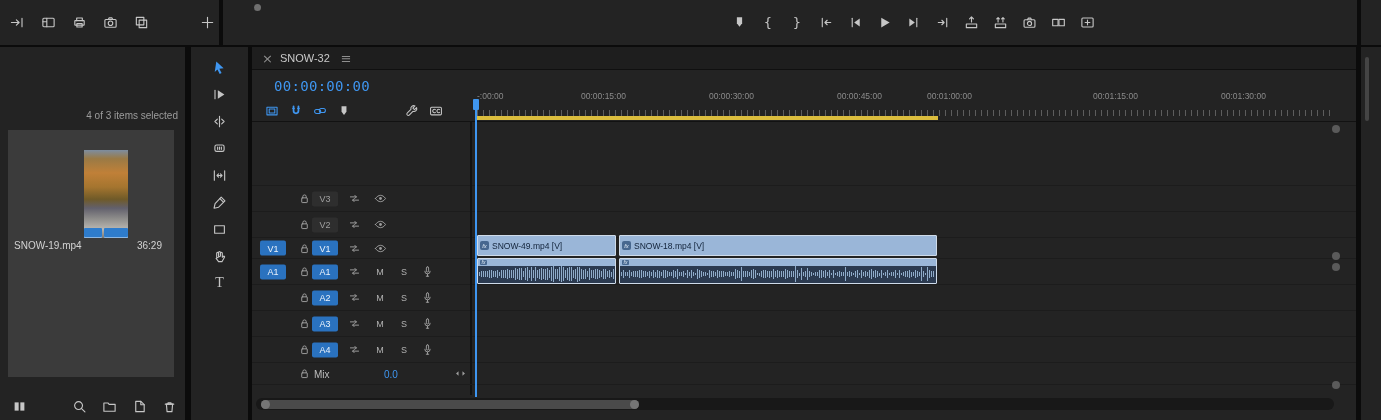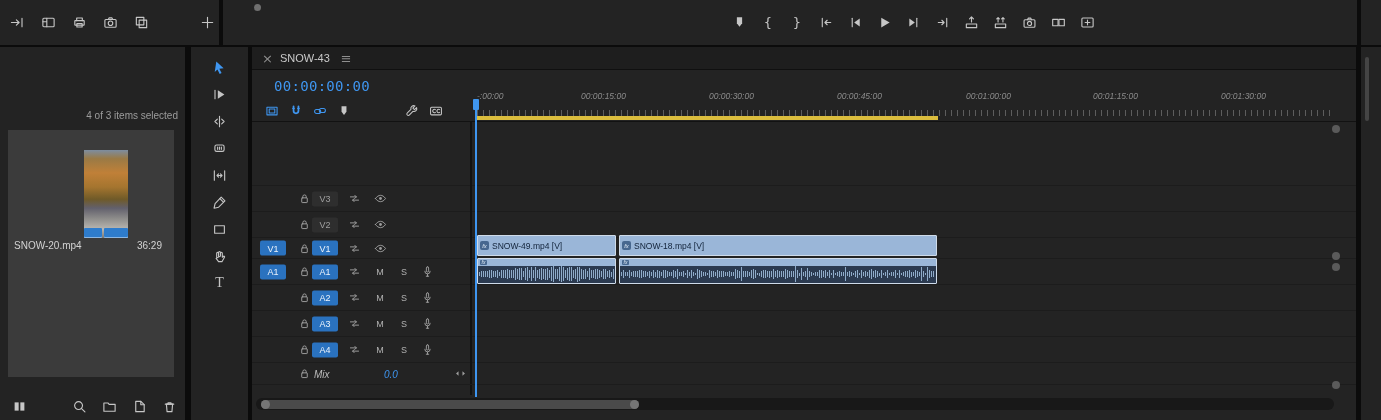--- a/index.html
+++ b/index.html
@@ -49,21 +49,21 @@
   .tab-close,.tab-menu{color:#8f8f8f;display:inline-flex;align-items:center;}
   .tab-menu{margin-left:4px;}
   .tl-timecode{position:absolute;left:22px;top:31px;font-family:"DejaVu Sans Mono",monospace;
     font-size:14px;color:#3f96f0;letter-spacing:.3px;}
   .tl-toolbar{position:absolute;left:12px;top:56px;display:flex;gap:8px;color:#aeaeae;}
   .tl-toolbar .icon{width:16px;height:16px;}
   .tl-toolbar .icon svg{width:14px;height:14px;}
   .tl-toolbar .on{color:#3f96f0;}
   .gap-left{margin-left:44px;}
   .tl-ruler{position:absolute;left:0;top:0;width:100%;height:74px;}
-  .ruler-label{position:absolute;top:44px;font-size:8.5px;color:#8b8b8b;white-space:nowrap;font-style:italic;}
+  .ruler-label{position:absolute;top:44px;font-size:8.5px;color:#8b8b8b;white-space:nowrap;}
   .tick-strip{position:absolute;left:225px;right:22px;top:63px;height:6px;
     background:repeating-linear-gradient(90deg,#5d5d5d 0 1px,transparent 1px 6px);}
   .workarea{position:absolute;left:224px;top:69px;width:462px;height:4px;background:#dcbe3e;}
   .head-sep{position:absolute;left:0;top:74px;width:100%;height:1px;background:#121212;}
   .hdr-div{position:absolute;left:218px;top:74px;width:2px;height:274px;background:#121212;}
   .tracks-bottom{position:absolute;left:0;top:337px;width:100%;height:1px;background:#1c1c1c;}
 
   .trow{position:absolute;left:0;width:100%;border-top:1px solid #1c1c1c;}
   .src-badge{position:absolute;left:8px;top:50%;transform:translateY(-50%);width:26px;height:15px;
     background:#2a72bf;color:#eaf2fb;font-size:9px;display:flex;align-items:center;justify-content:center;border-radius:2px;}
@@ -225,21 +225,21 @@
   <div class="panel project-panel">
     <div class="pp-status">4 of 3 items selected</div>
     <div class="pp-cell">
       <div class="pp-thumb">
         <div class="thumb-strip">
           <span class="chip"></span>
           <span class="chip chip2"></span>
         </div>
       </div>
       <div class="pp-meta">
-        <span class="pp-name">SNOW-20.mp4</span>
+        <span class="pp-name">SNOW-19.mp4</span>
         <span class="pp-dur">36:29</span>
       </div>
     </div>
     <div class="pp-footer" id="pp-footer">
         <span class="icon">
           <svg viewBox="0 0 16 16" width="15" height="15" fill="none" stroke="currentColor" stroke-width="1.2" stroke-linecap="round" stroke-linejoin="round">
             <rect x="2.8" y="3.6" width="4.3" height="8.8" fill="currentColor" stroke="none"></rect>
             <rect x="8.9" y="3.6" width="4.3" height="8.8" fill="currentColor" stroke="none"></rect>
           </svg>
         </span>
@@ -316,21 +316,21 @@
       <div class="tool">
         <span class="type-glyph">T</span>
       </div>
     </div>
 
   <div class="panel timeline-panel">
     <div class="tl-tabbar">
       <span class="tab-close">
           <span class="glyph">×</span>
         </span>
-      <span class="tab-label">SNOW-43</span>
+      <span class="tab-label">SNOW-32</span>
       <span class="tab-menu">
           <span class="glyph">≡</span>
         </span>
     </div>
     <div class="tl-timecode">00:00:00:00</div>
     <div class="tl-toolbar" id="tl-toolbar">
         <span class="icon on">
           <svg viewBox="0 0 16 16" width="15" height="15" fill="none" stroke="currentColor" stroke-width="1.2" stroke-linecap="round" stroke-linejoin="round">
             <rect x="2.2" y="3.6" width="11.6" height="8.8"></rect>
             <rect x="4.8" y="5.8" width="6.4" height="4.4"></rect>
@@ -363,21 +363,21 @@
             <rect x="1.8" y="3.6" width="12.4" height="8.8" rx="1.2"></rect>
             <path d="M7.3 6.5a1.9 1.9 0 100 3M12.1 6.5a1.9 1.9 0 100 3"></path>
           </svg>
         </span>
       </div>
     <div class="tl-ruler" id="tl-ruler">
         <span class="ruler-label" style="left: 225px;">-:00:00</span>
         <span class="ruler-label" style="left: 329px;">00:00:15:00</span>
         <span class="ruler-label" style="left: 457px;">00:00:30:00</span>
         <span class="ruler-label" style="left: 585px;">00:00:45:00</span>
-        <span class="ruler-label" style="left: 714px;">00:01:00:00</span>
+        <span class="ruler-label" style="left: 675px;">00:01:00:00</span>
         <span class="ruler-label" style="left: 841px;">00:01:15:00</span>
         <span class="ruler-label" style="left: 969px;">00:01:30:00</span>
       </div>
     <div class="tick-strip"></div>
     <div class="workarea"></div>
     <div class="head-sep"></div>
     <div id="tracks">
         <div class="trow" style="top: 138px; height: 26px;">
           <span class="icon rowicon pos-lock">
             <svg viewBox="0 0 16 16" width="15" height="15" fill="none" stroke="currentColor" stroke-width="1.2" stroke-linecap="round" stroke-linejoin="round">
@@ -521,21 +521,21 @@
           </span>
           <span class="ms pos-m">M</span>
           <span class="ms pos-s">S</span>
           <span class="icon rowicon pos-mic">
             <svg viewBox="0 0 16 16" width="15" height="15" fill="none" stroke="currentColor" stroke-width="1.2" stroke-linecap="round" stroke-linejoin="round">
               <rect x="6.6" y="2.2" width="2.8" height="6.4" rx="1.4"></rect>
               <path d="M4.7 7.7a3.3 3.3 0 006.6 0M8 11.2v2.6M6.5 13.8h3"></path>
             </svg>
           </span>
         </div>
-        <div class="trow" style="top: 315px; height: 22px; font-style: italic;">
+        <div class="trow" style="top: 315px; height: 22px;">
           <span class="icon rowicon pos-lock">
             <svg viewBox="0 0 16 16" width="15" height="15" fill="none" stroke="currentColor" stroke-width="1.2" stroke-linecap="round" stroke-linejoin="round">
               <rect x="4.6" y="7.2" width="6.8" height="5.8" rx="0.6"></rect>
               <path d="M5.9 7.2V5.7a2.1 2.1 0 014.2 0v1.5"></path>
             </svg>
           </span>
           <span class="mix-label">Mix</span>
           <span class="mix-value">0.0</span>
           <span class="icon rowicon pos-kf">
             <svg viewBox="0 0 16 16" width="15" height="15" fill="none" stroke="currentColor" stroke-width="1.2" stroke-linecap="round" stroke-linejoin="round">

